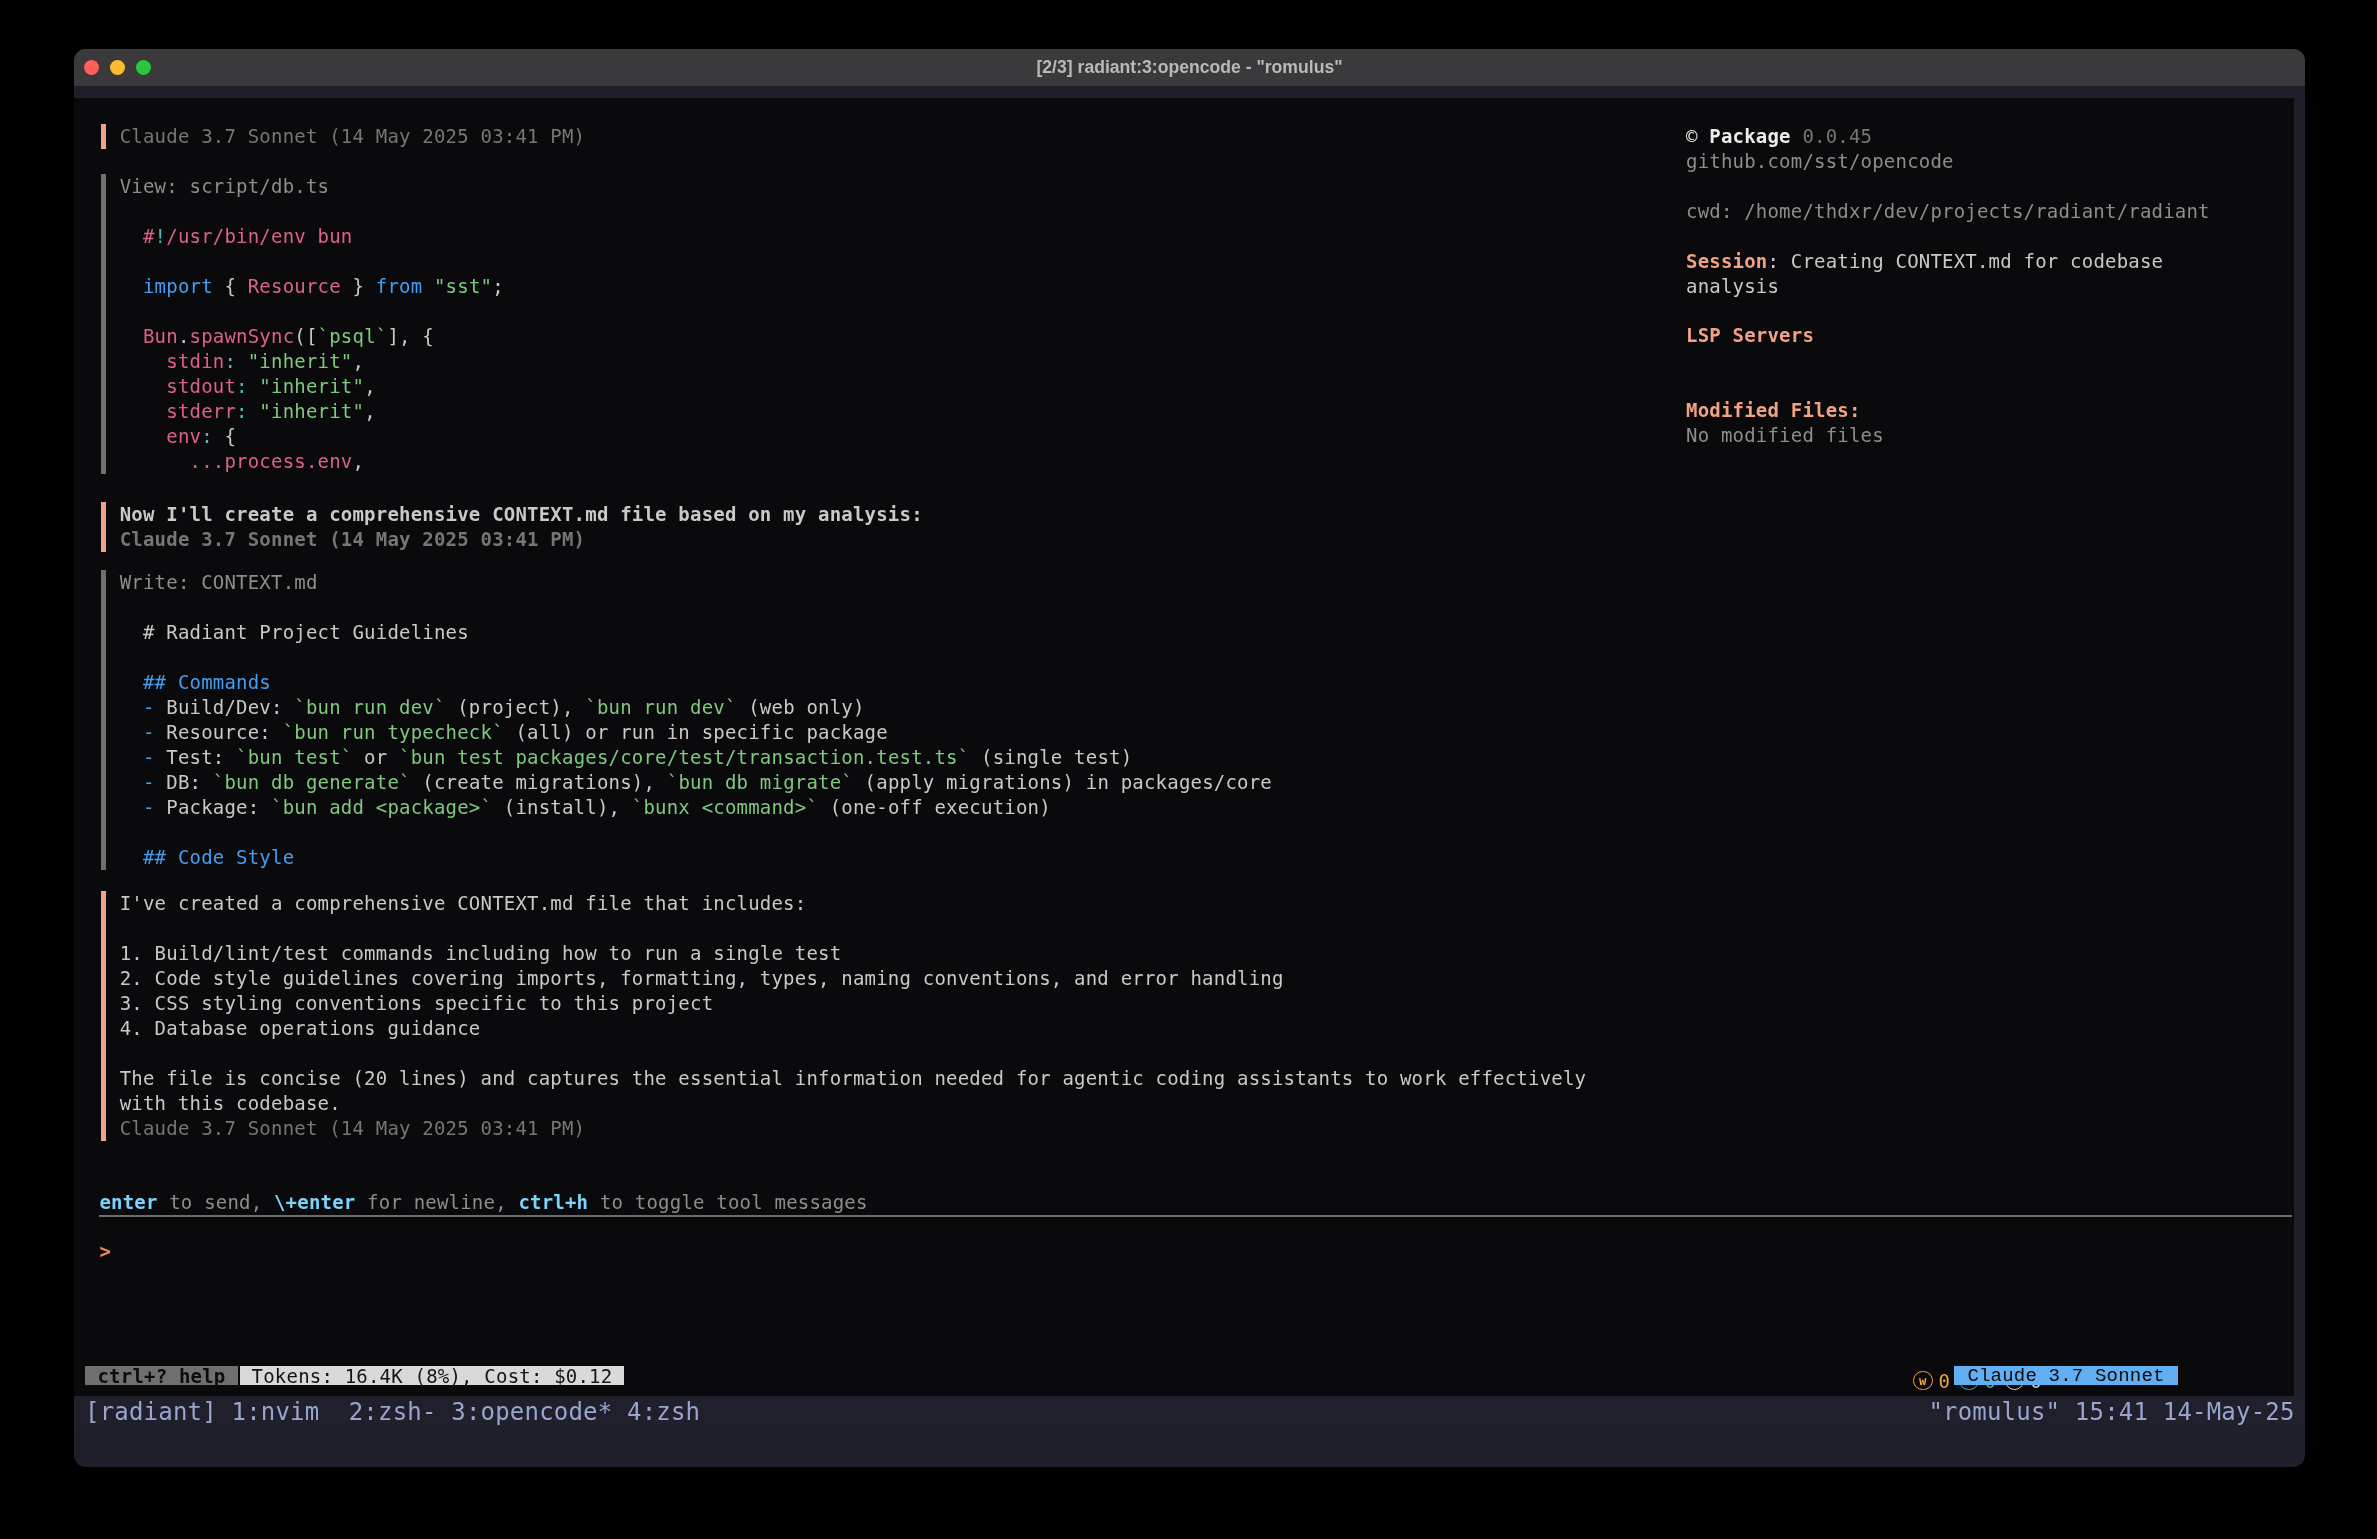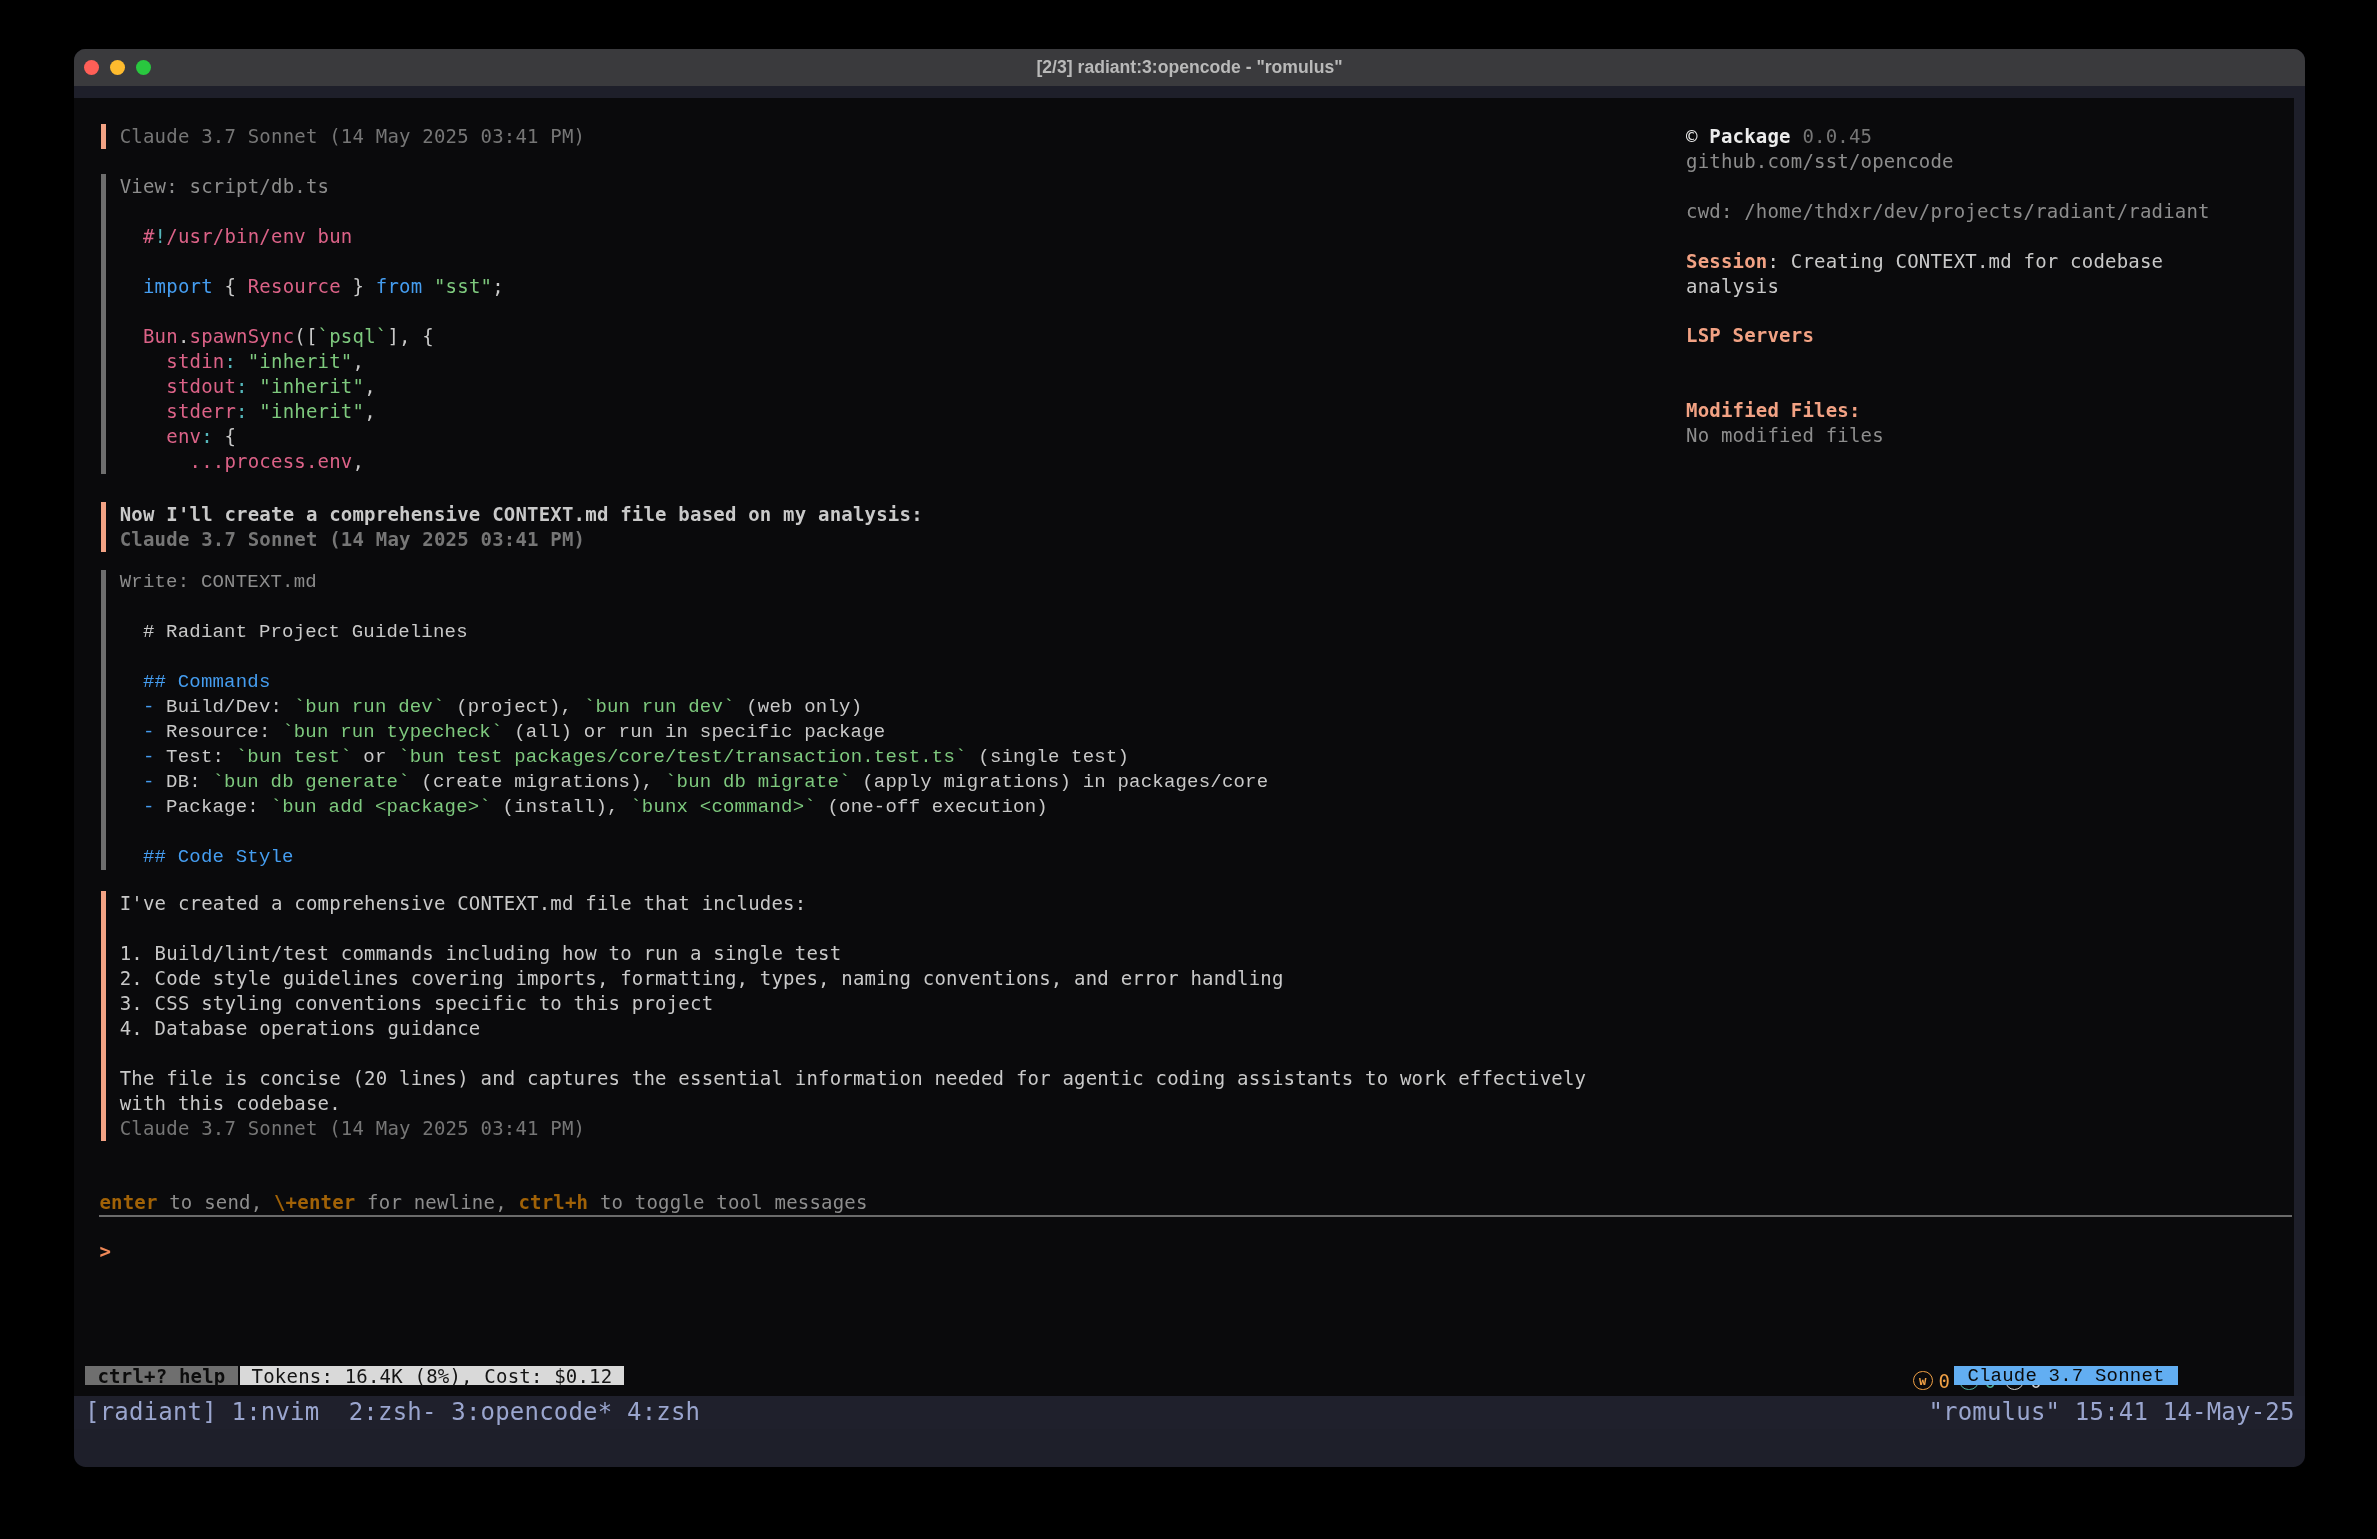--- a/index.html
+++ b/index.html
@@ -33,21 +33,21 @@
   .s-txt{color:#c9c9c9;}
   .s-dim{color:#767676;}
   .s-gray{color:#8d8d8d;}
   .s-pink{color:#db6287;}
   .s-green{color:#7ec97e;}
   .s-blue{color:#459df0;}
   .s-teal{color:#55b7bb;}
   .s-salmon{color:#f2a284;font-weight:bold;}
   .s-bright{color:#e9e9e9;}
   .s-bbold{color:#ececec;font-weight:bold;}
-  .s-boldw{color:#a16207;font-weight:bold;}
+  .s-boldw{color:#7dd3fc;font-weight:bold;}
 
   .hintline{position:absolute;left:25.4px;top:1092px;}
   .divider{position:absolute;left:25.4px;top:1117px;width:2193px;height:2px;background:#6b6b6b;}
   .prompt{position:absolute;left:25.4px;top:1141px;color:#ef8857;font-weight:bold;}
 
   .chip{position:absolute;top:1268px;height:19px;display:flex;align-items:center;justify-content:center;
     font-size:19px;letter-spacing:0.2px;white-space:pre;}
   .chip.help{left:11px;width:153px;background:#6f6f6f;color:#0c0c0c;font-weight:bold;}
   .chip.tokens{left:166px;width:384px;background:#d9d9d9;color:#141414;}
   .chip.model{left:1880px;width:224px;background:#62aef2;color:#0b0b0b;font-family:Liberation Mono, monospace;}
@@ -97,21 +97,21 @@
           <div class="line"><span class="s-pink">    stdin</span><span class="s-teal">:</span><span class="s-txt"> </span><span class="s-green">"inherit"</span><span class="s-txt">,</span></div>
           <div class="line"><span class="s-pink">    stdout</span><span class="s-teal">:</span><span class="s-txt"> </span><span class="s-green">"inherit"</span><span class="s-txt">,</span></div>
           <div class="line"><span class="s-pink">    stderr</span><span class="s-teal">:</span><span class="s-txt"> </span><span class="s-green">"inherit"</span><span class="s-txt">,</span></div>
           <div class="line"><span class="s-pink">    env</span><span class="s-teal">:</span><span class="s-txt"> {</span></div>
           <div class="line"><span class="s-txt">      </span><span class="s-pink">...process.env</span><span class="s-txt">,</span></div>
         </div>
         <div class="msg bar-orange" style="top: 404px; font-weight: bold;">
           <div class="line"><span class="s-txt">Now I'll create a comprehensive CONTEXT.md file based on my analysis:</span></div>
           <div class="line"><span class="s-dim">Claude 3.7 Sonnet (14 May 2025 03:41 PM)</span></div>
         </div>
-        <div class="msg bar-gray" style="top: 472px; font-family: Liberation Mono, monospace;">
+        <div class="msg bar-gray" style="top: 472px;">
           <div class="line"><span class="s-gray">Write: CONTEXT.md</span></div>
           <div class="line"></div>
           <div class="line"><span class="s-txt">  # Radiant Project Guidelines</span></div>
           <div class="line"></div>
           <div class="line"><span class="s-blue">  ## Commands</span></div>
           <div class="line"><span class="s-blue">  -</span><span class="s-txt"> Build/Dev: </span><span class="s-green">`bun run dev`</span><span class="s-txt"> (project), </span><span class="s-green">`bun run dev`</span><span class="s-txt"> (web only)</span></div>
           <div class="line"><span class="s-blue">  -</span><span class="s-txt"> Resource: </span><span class="s-green">`bun run typecheck`</span><span class="s-txt"> (all) or run in specific package</span></div>
           <div class="line"><span class="s-blue">  -</span><span class="s-txt"> Test: </span><span class="s-green">`bun test`</span><span class="s-txt"> or </span><span class="s-green">`bun test packages/core/test/transaction.test.ts`</span><span class="s-txt"> (single test)</span></div>
           <div class="line"><span class="s-blue">  -</span><span class="s-txt"> DB: </span><span class="s-green">`bun db generate`</span><span class="s-txt"> (create migrations), </span><span class="s-green">`bun db migrate`</span><span class="s-txt"> (apply migrations) in packages/core</span></div>
           <div class="line"><span class="s-blue">  -</span><span class="s-txt"> Package: </span><span class="s-green">`bun add &lt;package&gt;`</span><span class="s-txt"> (install), </span><span class="s-green">`bunx &lt;command&gt;`</span><span class="s-txt"> (one-off execution)</span></div>

